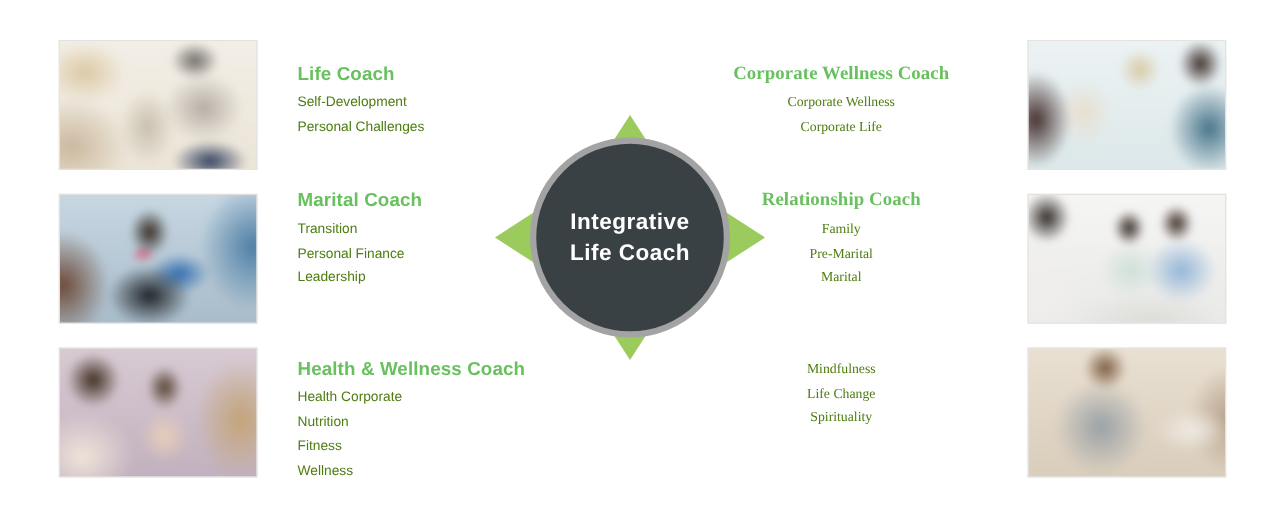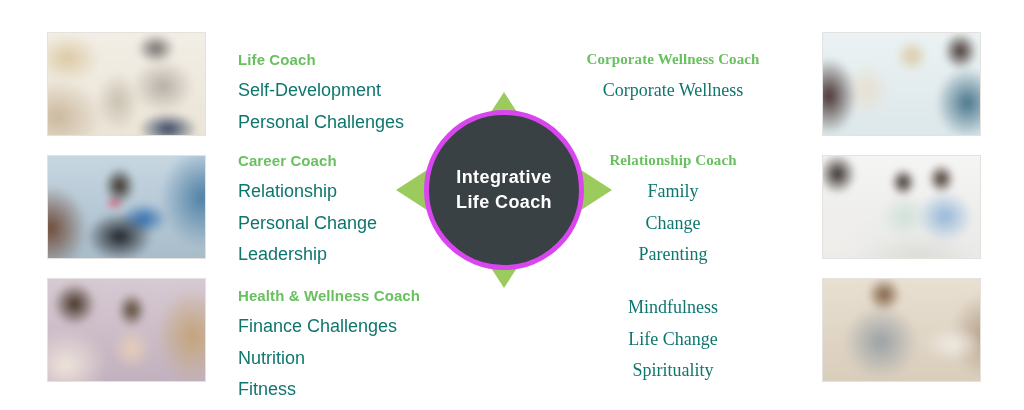--- a/index.html
+++ b/index.html
@@ -66,39 +66,39 @@
     radial-gradient(ellipse 40px 24px at 80% 62%, #efeae2 0%, transparent 75%),
     radial-gradient(ellipse 45px 60px at 97% 55%, #b5a18b 0%, transparent 72%),
     linear-gradient(180deg, #eae1d3 0%, #d8ccba 100%); }
 
   
   .txt { position:absolute; width:230px; }
   .txt .hd {
     margin:0 0 4px 0; font-size:15px; font-weight:bold;
     color:#68c05f; letter-spacing:0.1px; line-height:19px;
   }
-  .txt .it { font-size:18px; line-height:19.5px; color:#0f766e;margin-top:12px; }
+  .txt .it { font-size:11px; line-height:19.5px; color:#4d7c0f; }
   .tleft  { text-align:left; }
   .tright { text-align:center;font-family:Liberation Serif, serif; }
   .s1 { left:238px;  top:50px;  }
   .s2 { left:238px;  top:151px; }
   .s3 { left:238px;  top:286px; }
   .s4 { right:236px; top:50px;  }
   .s5 { right:236px; top:151px; }
   .s6 { right:236px; top:286px; }
 
   
   .arrow { position:absolute; background:#9bca5d; z-index:1; }
   .arrow.up    { left:482px; top:92px;  width:44px; height:34px; clip-path:polygon(50% 0, 100% 100%, 0 100%); }
   .arrow.down  { left:482px; top:254px; width:44px; height:34px; clip-path:polygon(0 0, 100% 0, 50% 100%); }
   .arrow.west  { left:396px; top:168px; width:34px; height:44px; clip-path:polygon(0 50%, 100% 0, 100% 100%); }
   .arrow.east  { left:578px; top:168px; width:34px; height:44px; clip-path:polygon(0 0, 100% 50%, 0 100%); }
   .disc {
     position:absolute; left:424px; top:110px; width:160px; height:160px;
-    box-sizing:border-box; background:#3a4145; border:5px solid #d946ef; border-radius:50%;
+    box-sizing:border-box; background:#3a4145; border:5px solid #a3a3a3; border-radius:50%;
     z-index:2; display:flex; flex-direction:column; align-items:center; justify-content:center;
   }
   .disc-line { color:#ffffff; font-size:18px; font-weight:bold; letter-spacing:0.4px; line-height:25px; }
 </style>
 </head>
 <body>
 
 <div class="canvas">
 
   <figure class="photo p1" role="img" aria-label="Coach with tablet in a bright room talking with a client">
@@ -121,44 +121,45 @@
       <div class="art a6"></div>
     </figure>
 
   <section class="txt tleft s1">
     <h3 class="hd">Life Coach</h3>
     <div class="it">Self-Development</div>
     <div class="it">Personal Challenges</div>
   </section>
 
   <section class="txt tleft s2">
-    <h3 class="hd">Career Coach</h3>
-    <div class="it">Relationship</div>
-    <div class="it">Personal Change</div>
+    <h3 class="hd">Marital Coach</h3>
+    <div class="it">Transition</div>
+    <div class="it">Personal Finance</div>
     <div class="it">Leadership</div>
   </section>
 
   <section class="txt tleft s3">
     <h3 class="hd">Health &amp; Wellness Coach</h3>
-    <div class="it">Finance Challenges</div>
+    <div class="it">Health Corporate</div>
     <div class="it">Nutrition</div>
     <div class="it">Fitness</div>
     <div class="it">Wellness</div>
   </section>
 
   <section class="txt tright s4">
     <h3 class="hd">Corporate Wellness Coach</h3>
     <div class="it">Corporate Wellness</div>
+    <div class="it">Corporate Life</div>
   </section>
 
   <section class="txt tright s5">
     <h3 class="hd">Relationship Coach</h3>
     <div class="it">Family</div>
-    <div class="it">Change</div>
-    <div class="it">Parenting</div>
+    <div class="it">Pre-Marital</div>
+    <div class="it">Marital</div>
   </section>
 
   <section class="txt tright s6">
     <div class="it">Mindfulness</div>
     <div class="it">Life Change</div>
     <div class="it">Spirituality</div>
   </section>
 
   <div class="arrow up"></div>
   <div class="arrow down"></div>

